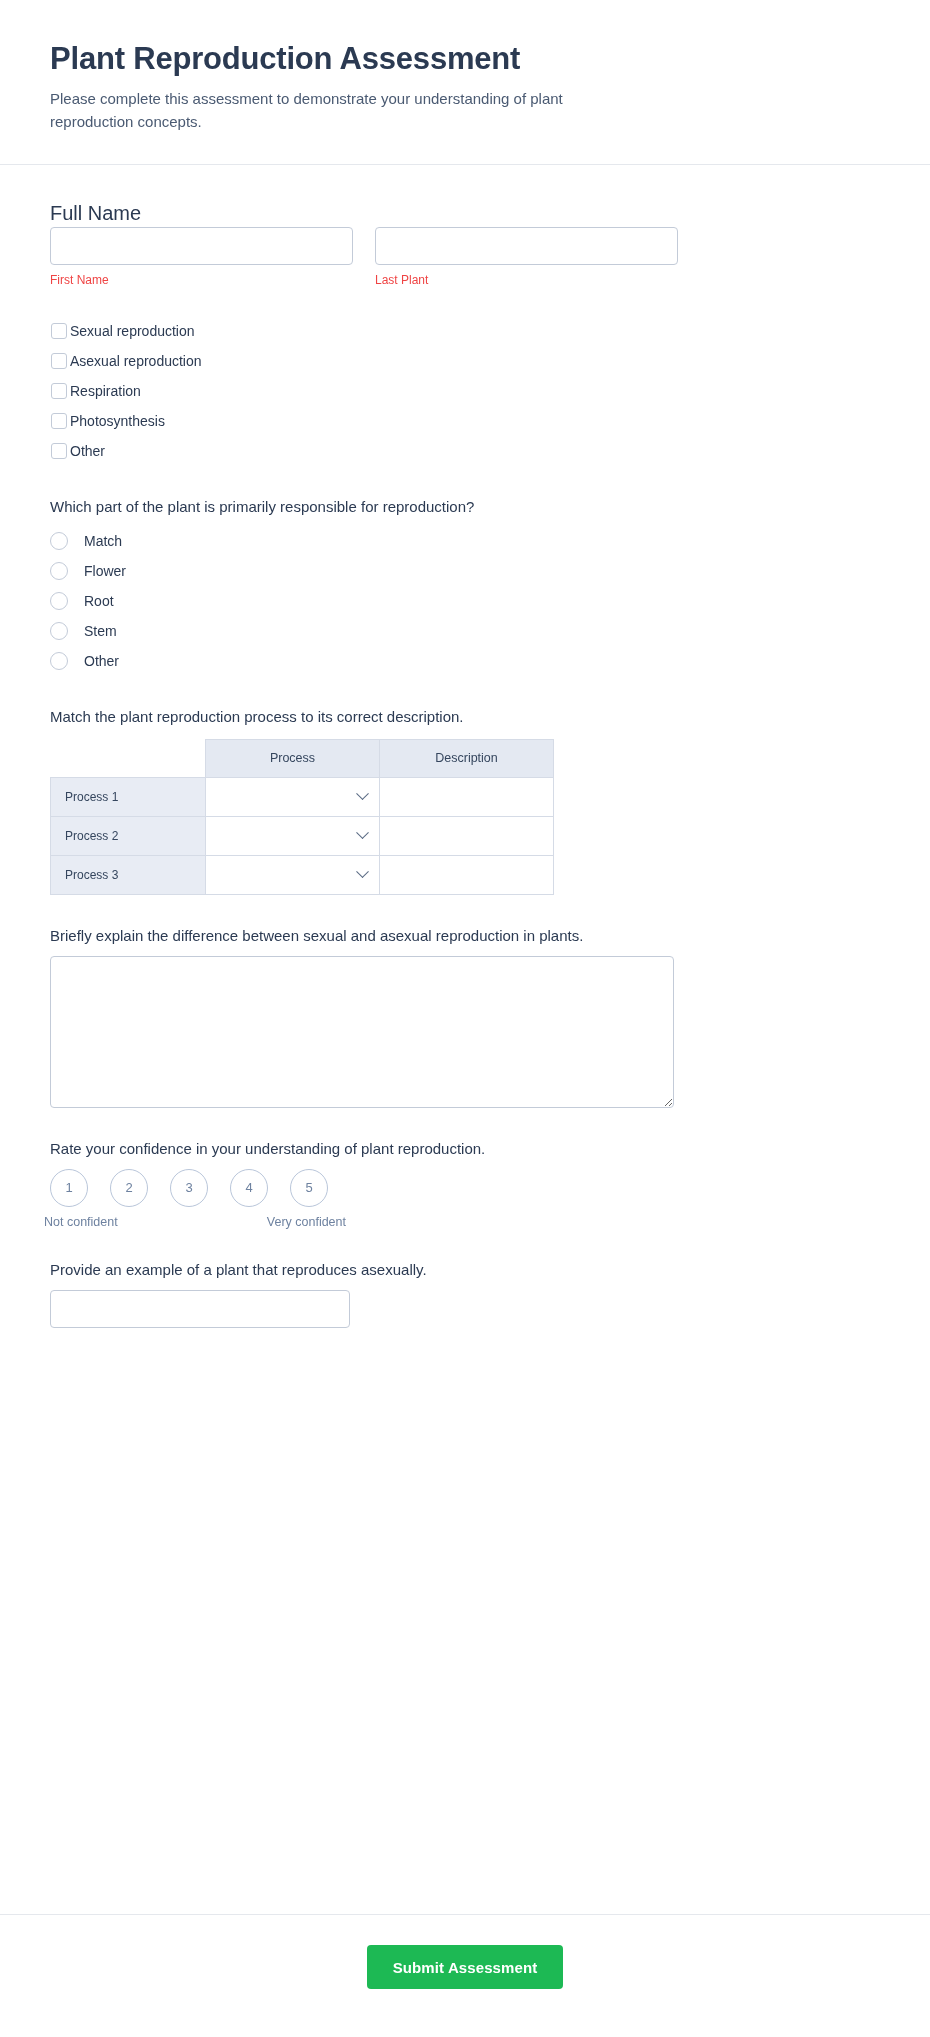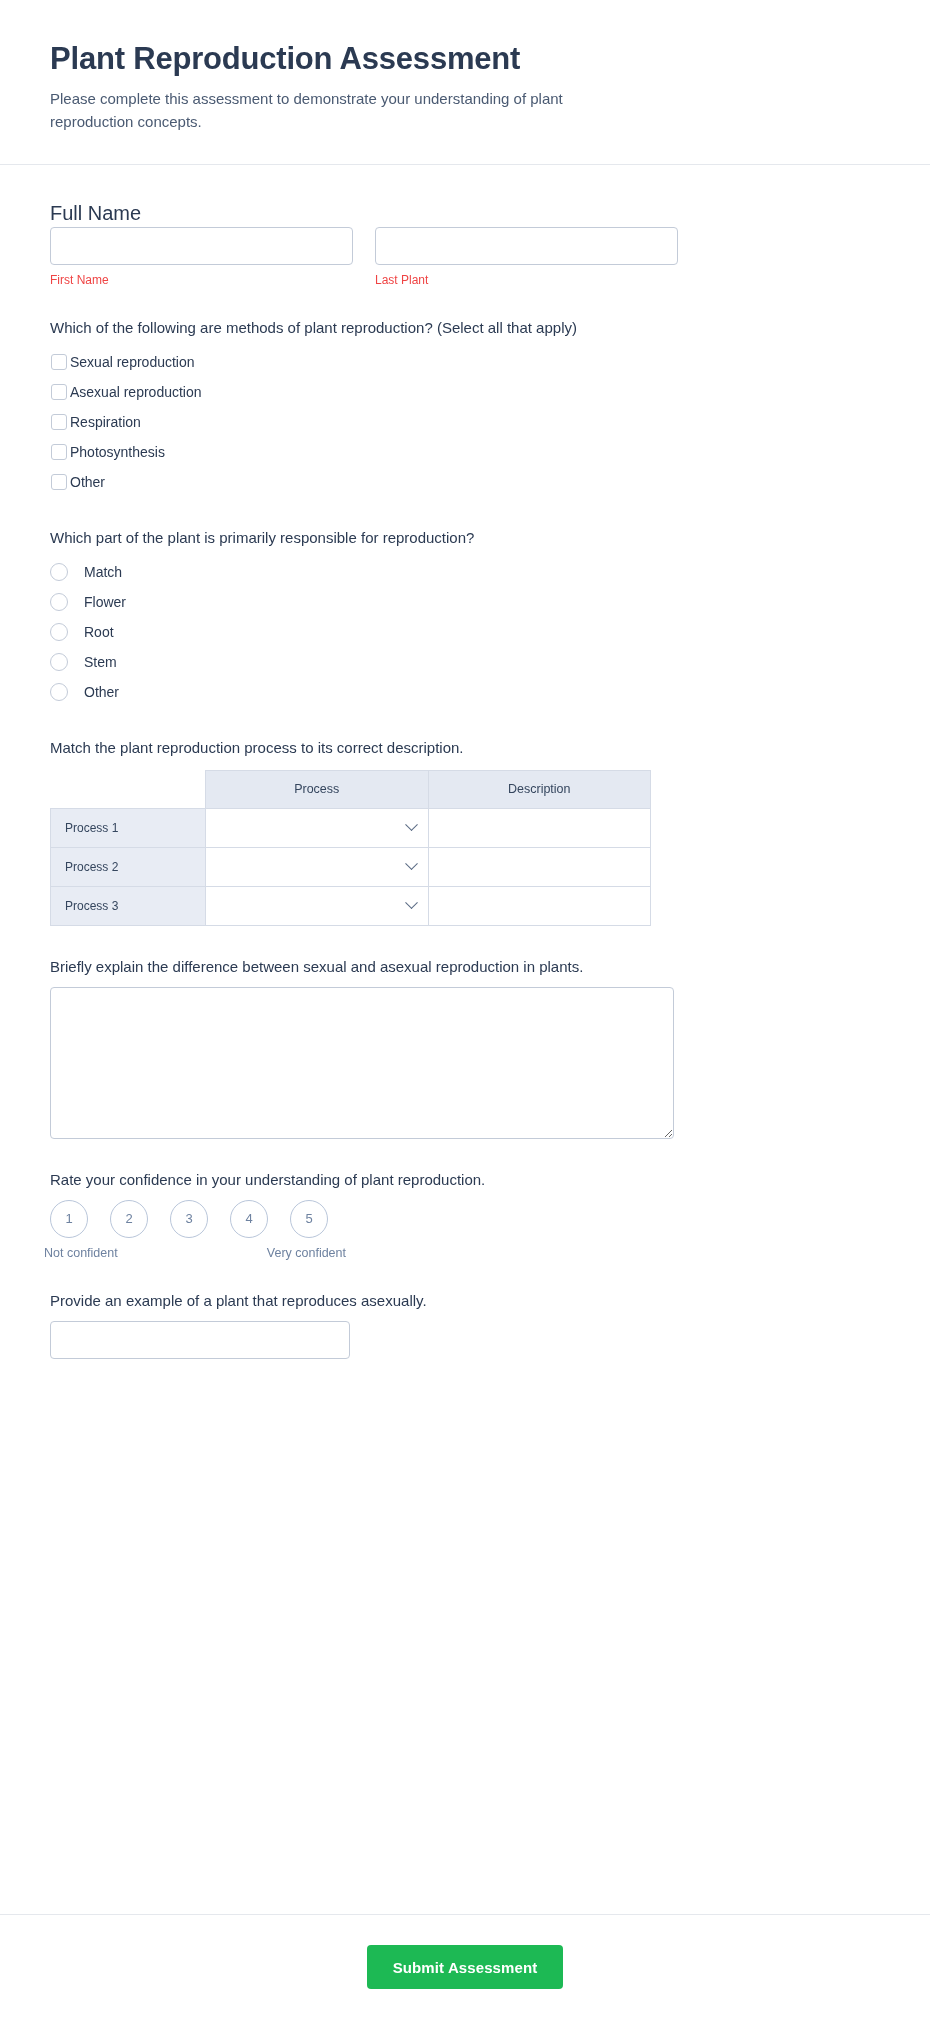--- a/index.html
+++ b/index.html
@@ -120,21 +120,21 @@
     color: #2b3a52;
     margin-left: 3px;
     line-height: 1;
   }
   .radio-row .choice-text { margin-left: 16px; }
 
   
   .matrix-wrap { margin-top: 12px; }
   table.matrix {
     border-collapse: collapse;
-    width: 601px;
+    width: 504px;
     table-layout: fixed;
   }
   table.matrix th, table.matrix td {
     border: 1px solid #d5dbe6;
     padding: 0;
   }
   table.matrix th.corner {
     border: none;
     background: transparent;
     width: 155px;
@@ -270,21 +270,20 @@
           <div class="sub-label">First Name</div>
         </div>
         <div class="name-col">
           <input class="text-input" type="text" placeholder="" style="">
           <div class="sub-label">Last Plant</div>
         </div>
       </div>
     </div>
 
     <div class="field-block">
-      <div class="question-label">Which of the following are methods of plant reproduction? (Select all that apply)</div>
       <div class="choice-list">
         <div class="choice-row">
           <span class="cb-box"></span>
           <span class="choice-text">Sexual reproduction</span>
         </div>
         <div class="choice-row">
           <span class="cb-box"></span>
           <span class="choice-text">Asexual reproduction</span>
         </div>
         <div class="choice-row">

